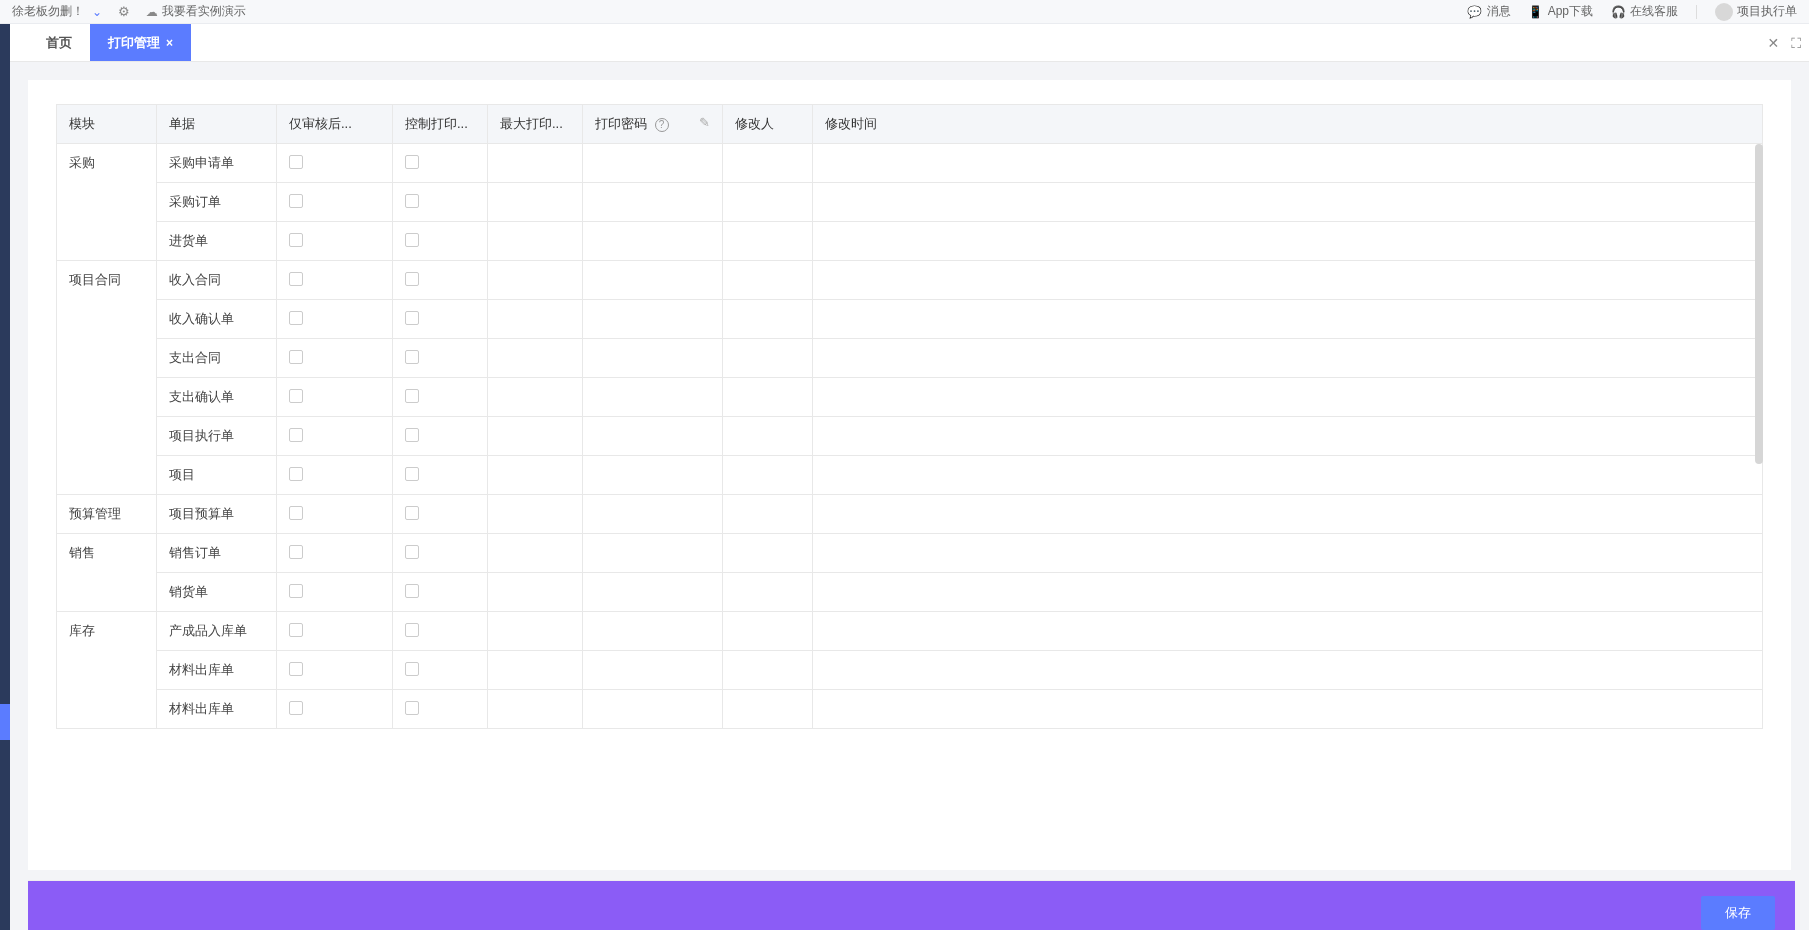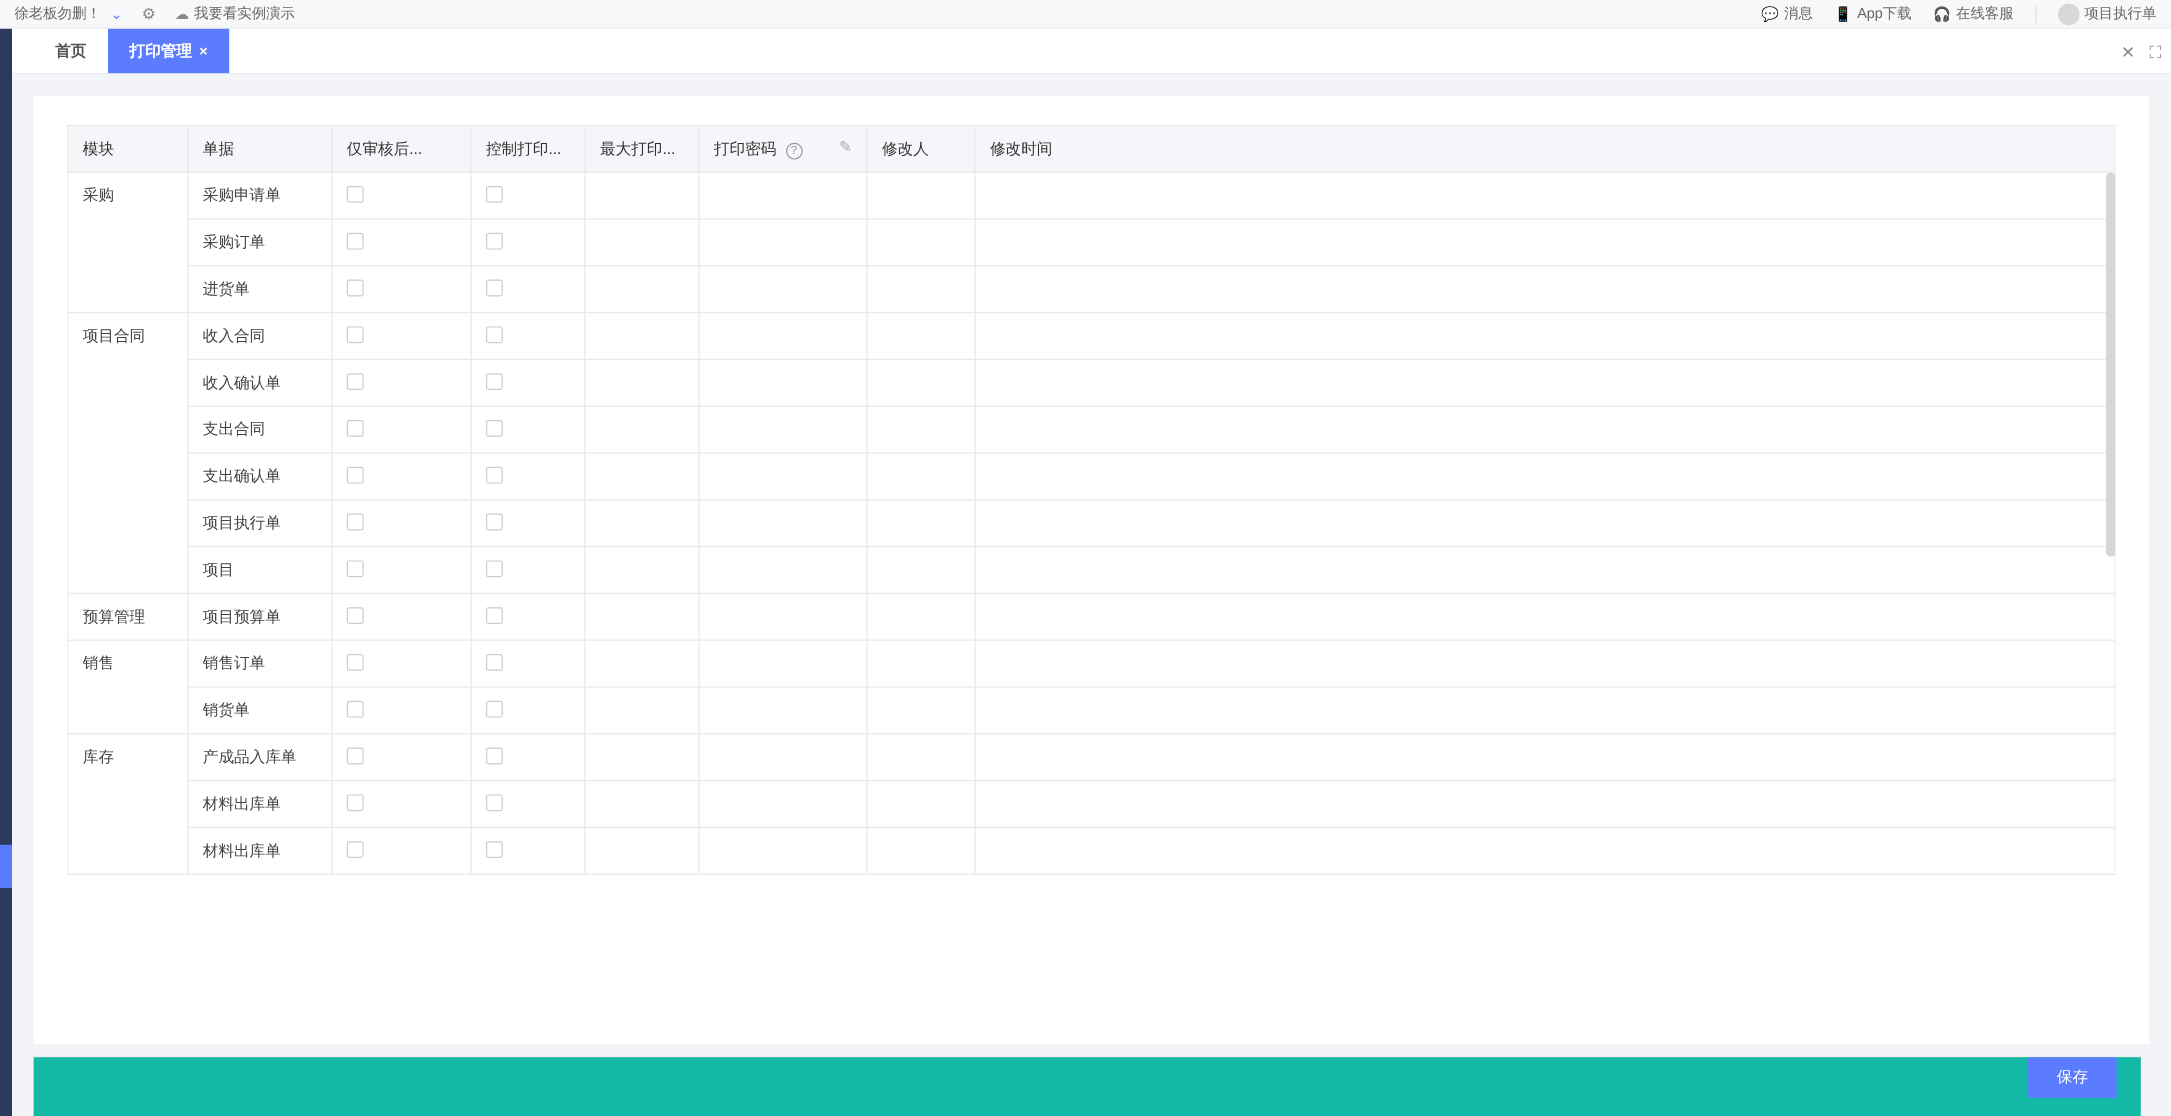--- a/index.html
+++ b/index.html
@@ -48,21 +48,21 @@
 .col-time { width: auto; }
 .chk { width: 14px; height: 14px; border: 1px solid #ccc; border-radius: 2px; display: inline-block; background: #fff; }
 .help-icon { display: inline-flex; align-items: center; justify-content: center; width: 14px; height: 14px; border: 1px solid #999; border-radius: 50%; font-size: 10px; color: #999; margin-left: 4px; }
 .edit-icon { float: right; color: #aaa; cursor: pointer; }
 .module-cell { vertical-align: top; }
 
 
 .vscroll { position: absolute; right: 0; top: 40px; width: 8px; height: 320px; background: #d6d6d6; border-radius: 4px; }
 
 
-.footer { position: absolute; left: 18px; right: 25px; bottom: 0; height: 50px; background: #14b8a6; display: flex; align-items: flex-start; justify-content: flex-end; padding: 0 20px; border-top: 1px solid #eee; }
+.footer { position: absolute; left: 18px; right: 14px; bottom: 0; height: 50px; background: #8b5cf6; display: flex; align-items: flex-end; justify-content: flex-end; padding: 0 20px; border-top: 1px solid #eee; }
 .btn-save { background: #5b7cff; color: #fff; border: none; padding: 8px 24px; font-size: 13px; border-radius: 2px; cursor: pointer; }
 
 .gear-icon { color: #888; cursor: pointer; }
 .cloud-icon { color: #888; }
 </style>
 </head>
 <body>
 
 <div class="top-header">
   <div class="top-left">

